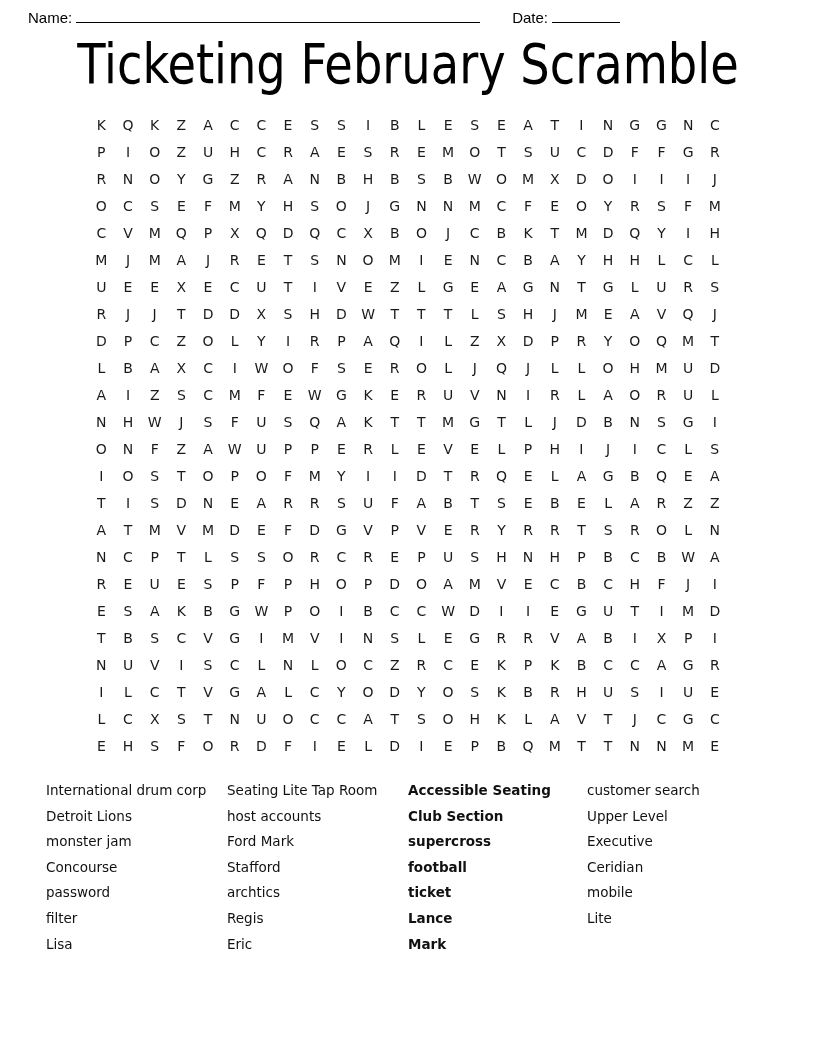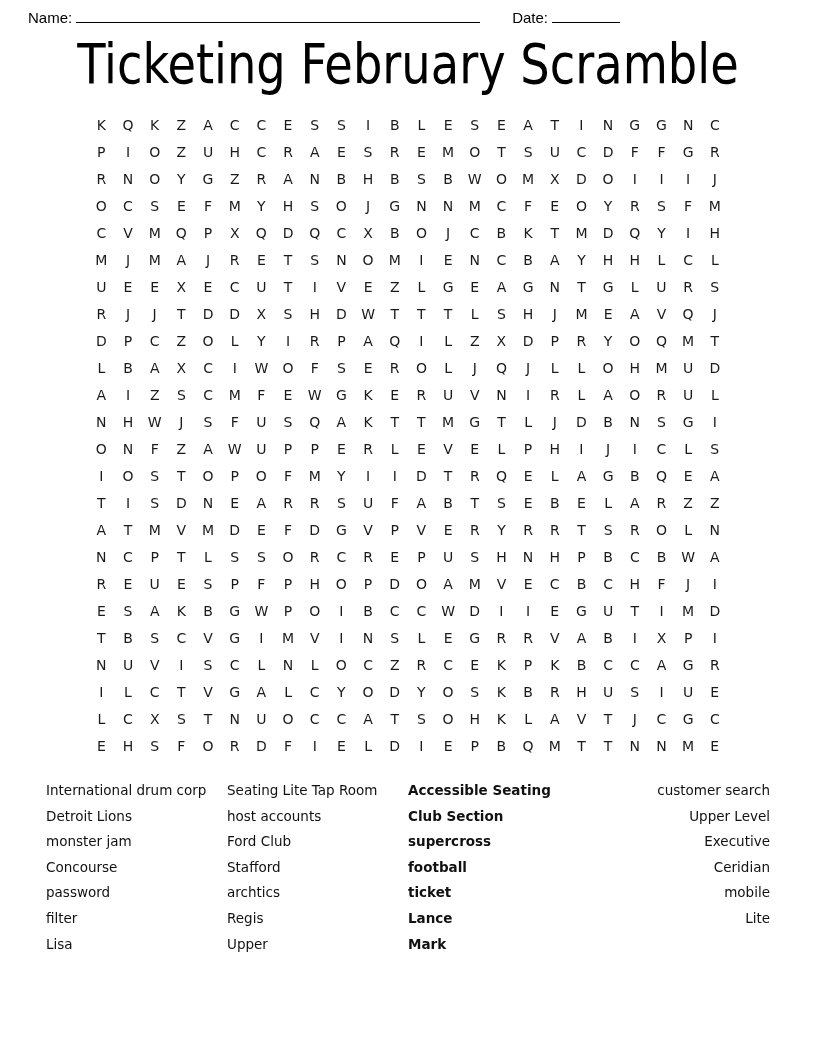--- a/index.html
+++ b/index.html
@@ -96,21 +96,21 @@
     display: flex;
     gap: 0;
   }
   .word-col {
     display: flex;
     flex-direction: column;
   }
   .word-col-1 { width: 181px; }
   .word-col-2 { width: 181px; }
   .word-col-3 { width: 179px; font-weight: bold; }
-  .word-col-4 { width: 183px; align-items: flex-end; }
+  .word-col-4 { width: 183px; }
   .word-item {
     font-family: "DejaVu Sans", sans-serif;
     font-size: 13.5px;
     line-height: 25.6px;
     height: 25.6px;
     white-space: nowrap;
     color: #111111;
   }
   .word-item.empty { visibility: hidden; }
 </style>
@@ -759,25 +759,25 @@
       <div class="word-item">Detroit Lions</div>
       <div class="word-item">monster jam</div>
       <div class="word-item">Concourse</div>
       <div class="word-item">password</div>
       <div class="word-item">filter</div>
       <div class="word-item">Lisa</div>
     </div>
     <div class="word-col word-col-2">
       <div class="word-item">Seating Lite Tap Room</div>
       <div class="word-item">host accounts</div>
-      <div class="word-item">Ford Club</div>
+      <div class="word-item">Ford Mark</div>
       <div class="word-item">Stafford</div>
       <div class="word-item">archtics</div>
       <div class="word-item">Regis</div>
-      <div class="word-item">Upper</div>
+      <div class="word-item">Eric</div>
     </div>
     <div class="word-col word-col-3">
       <div class="word-item">Accessible Seating</div>
       <div class="word-item">Club Section</div>
       <div class="word-item">supercross</div>
       <div class="word-item">football</div>
       <div class="word-item">ticket</div>
       <div class="word-item">Lance</div>
       <div class="word-item">Mark</div>
     </div>

